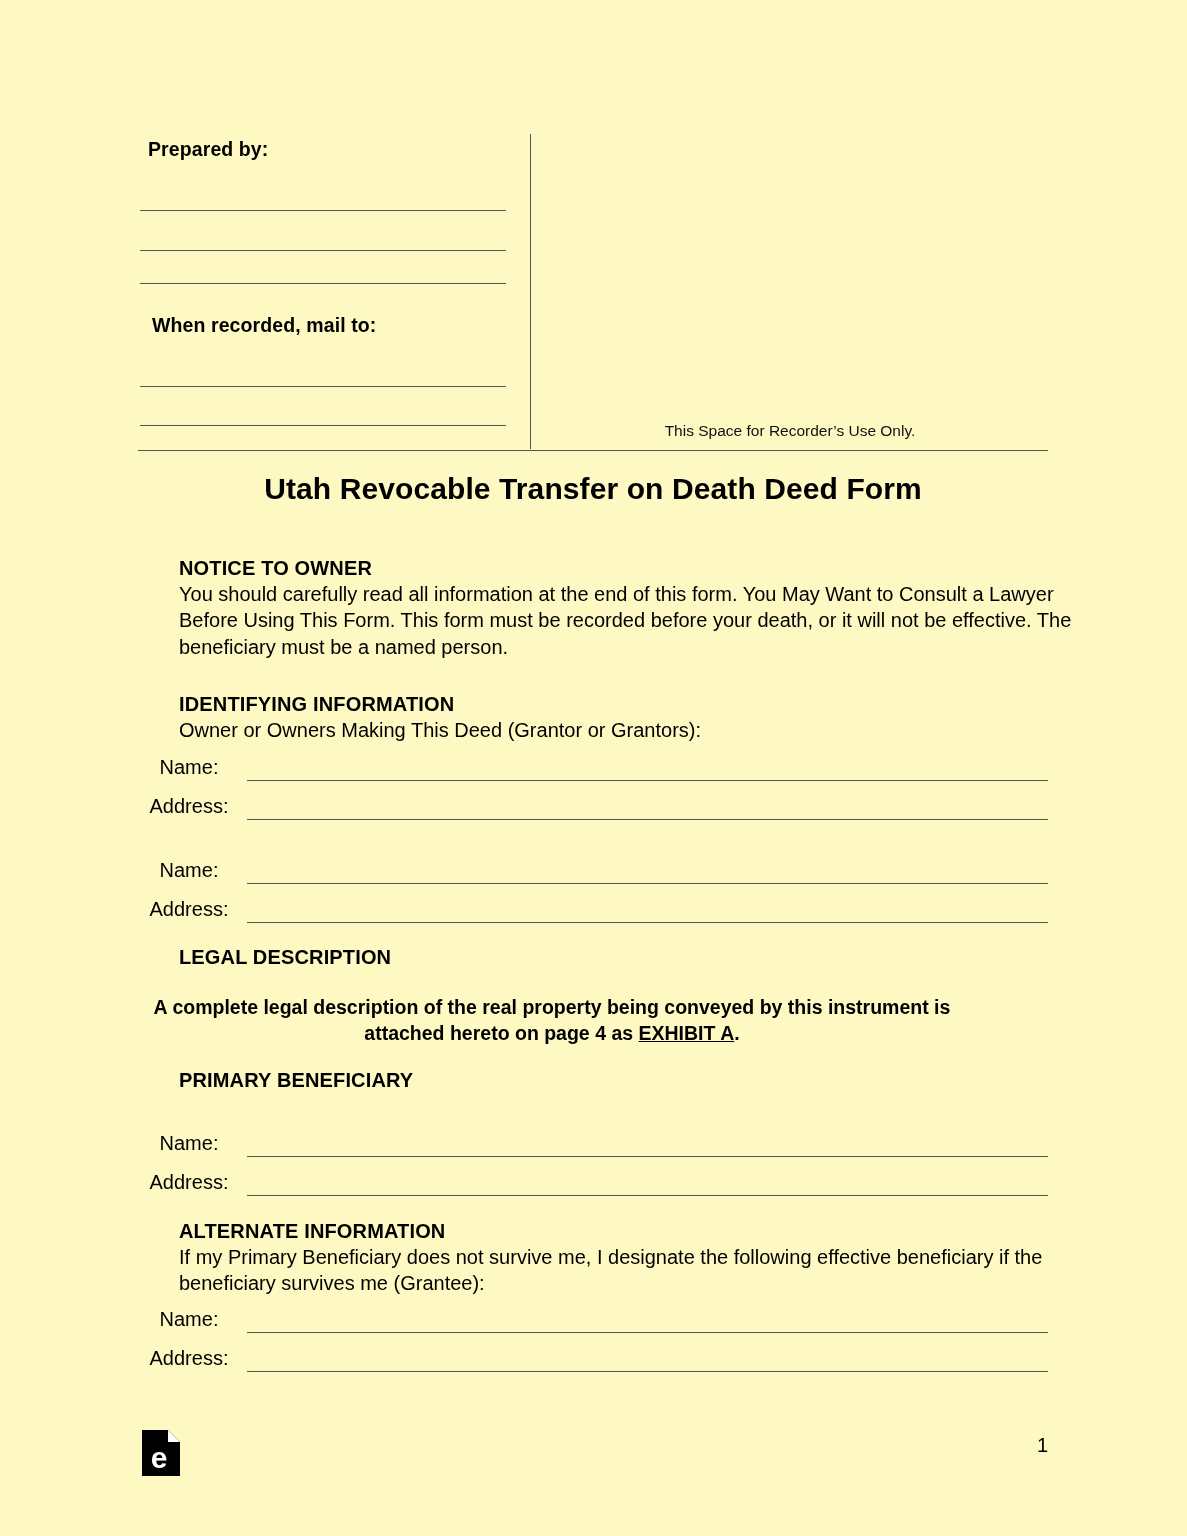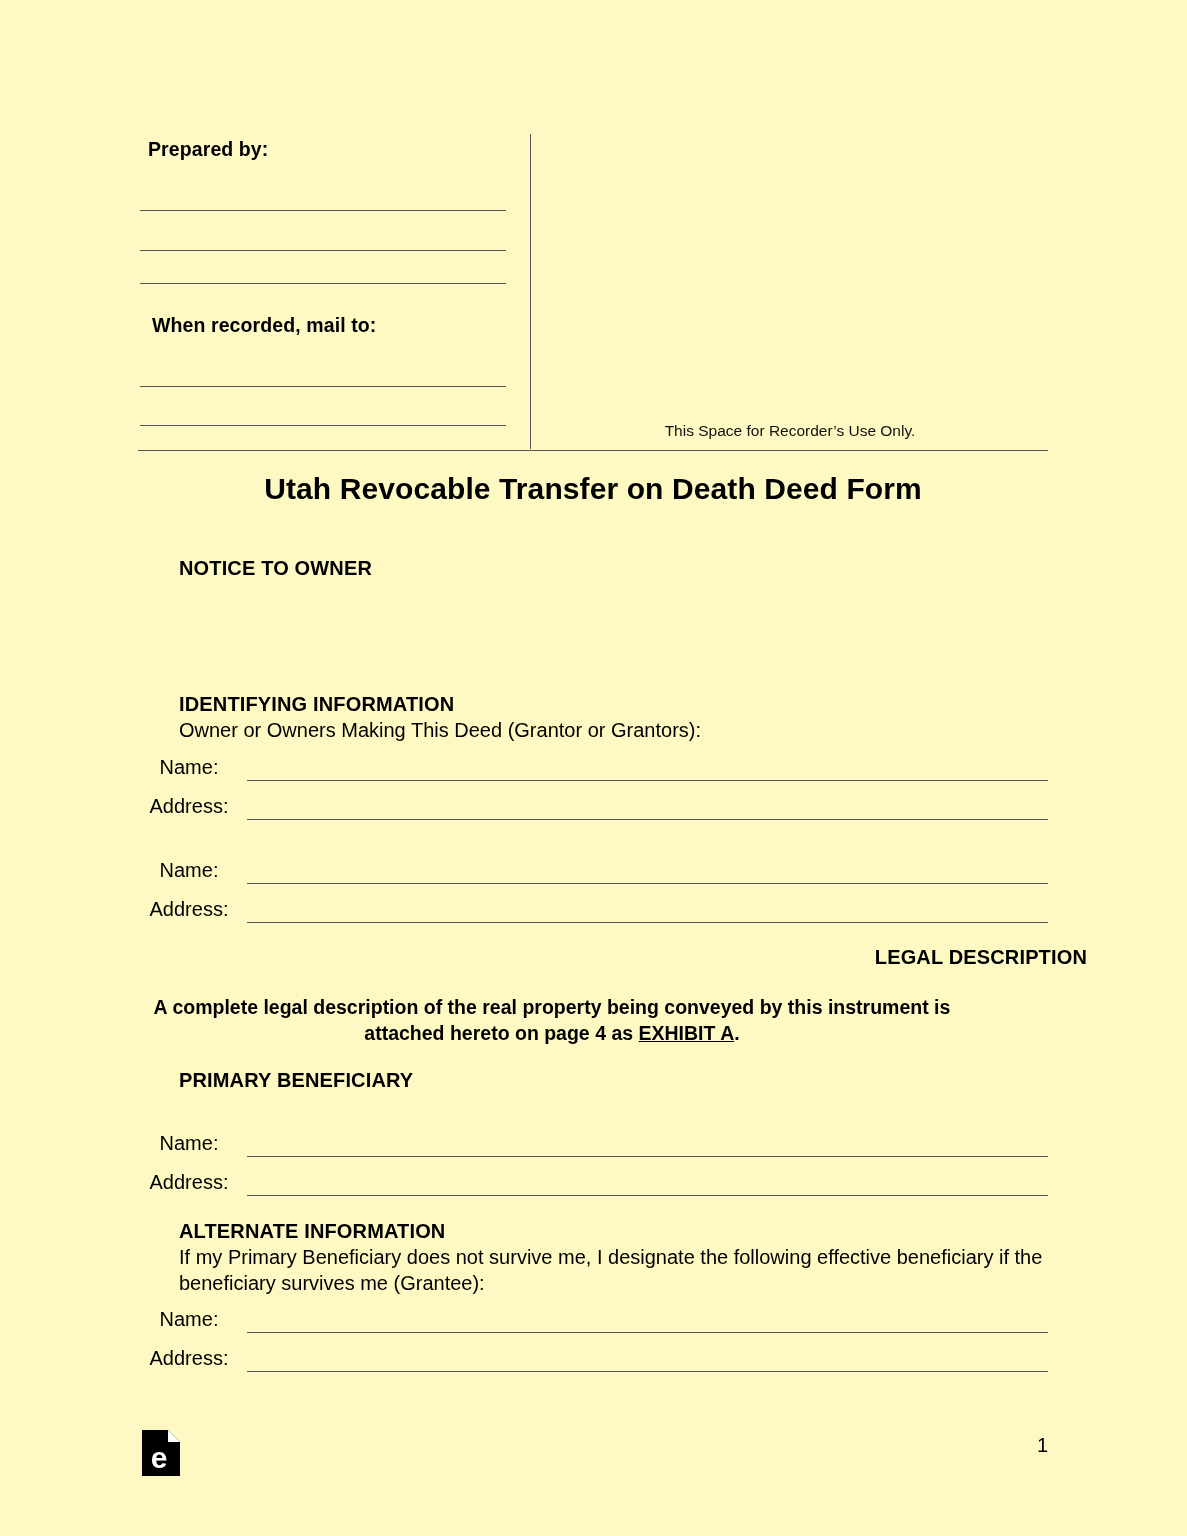--- a/index.html
+++ b/index.html
@@ -211,20 +211,21 @@
       <div class="recorder-note">This Space for Recorder’s Use Only.</div>
     </div>
   </div>
 
   <div class="header-hr"></div>
 
   <div class="doc-title">Utah Revocable Transfer on Death Deed Form</div>
 
   <div class="section" style="top:556px;">
     <p class="sec-head">NOTICE TO OWNER</p>
+    <p class="sec-body">You should carefully read all information at the end of this form. You May Want to Consult a Lawyer Before Using This Form. This form must be recorded before your death, or it will not be effective. The beneficiary must be a named person.</p>
   </div>
 
   <div class="section" style="top:692px;">
     <p class="sec-head">IDENTIFYING INFORMATION</p>
     <p class="sec-body">Owner or Owners Making This Deed (Grantor or Grantors):</p>
   </div>
 
   <div class="field-row" style="top:753px;">
     <span class="field-label">Name:</span>
     <span class="field-line"></span>
@@ -236,21 +237,21 @@
 
   <div class="field-row" style="top:856px;">
     <span class="field-label">Name:</span>
     <span class="field-line"></span>
   </div>
   <div class="field-row" style="top:895px;">
     <span class="field-label">Address:</span>
     <span class="field-line"></span>
   </div>
 
-  <div class="section" style="top:945px;text-align:right;">
+  <div class="section" style="top:945px;">
     <p class="sec-head">LEGAL DESCRIPTION</p>
   </div>
 
   <div class="centered-bold" style="top:994px;">
     <span>A complete legal description of the real property being conveyed by this instrument is attached hereto on page 4 as </span><u>EXHIBIT A</u><span>.</span>
   </div>
 
   <div class="section" style="top:1068px;">
     <p class="sec-head">PRIMARY BENEFICIARY</p>
   </div>

